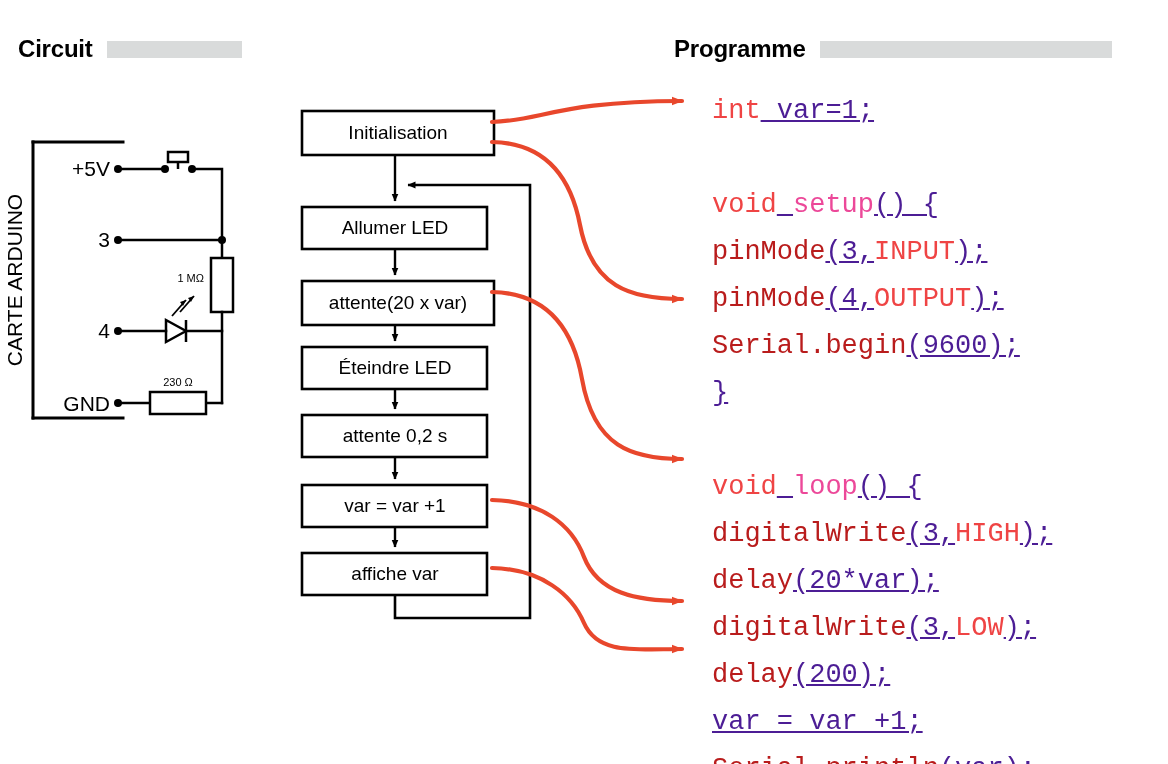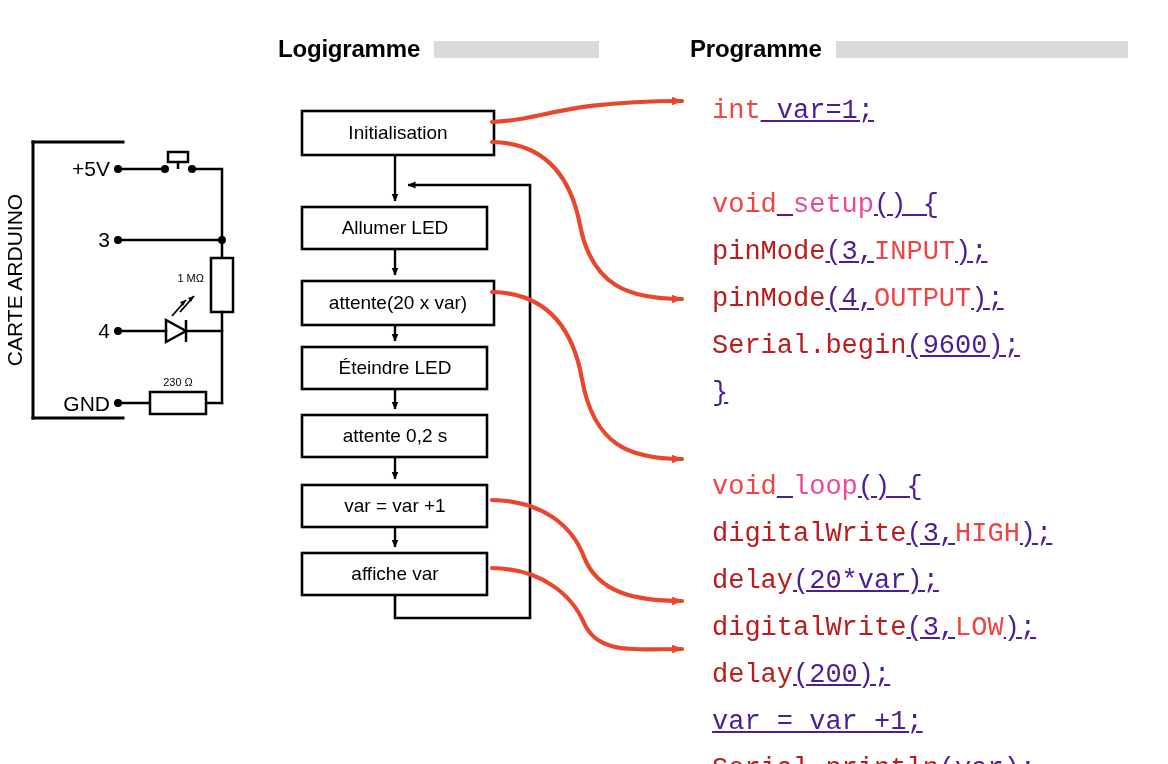--- a/index.html
+++ b/index.html
@@ -37,21 +37,21 @@
   .section-header .bar {
     height: 17px;
     background: #d9dbdb;
     margin-left: 14px;
   }
 
   #hdr-circuit   { left: 18px;  top: 36px; }
   #hdr-circuit   .bar { width: 135px; }
   #hdr-logi      { left: 278px; top: 36px; }
   #hdr-logi      .bar { width: 165px; }
-  #hdr-prog      { left: 690px; top: 36px; }
+  #hdr-prog      { left: 674px; top: 36px; }
   #hdr-prog      .bar { width: 292px; }
   #hdr-retiens   { left: 18px;  top: 712px; }
   #hdr-retiens   .bar { width: 1005px; }
 
   
   #circuit-svg { position: absolute; left: 0; top: 130px; }
 
   
   #flow-svg { position: absolute; left: 280px; top: 95px; }
   .flow-label {
@@ -79,25 +79,25 @@
   .k-type   { color: #ef4444; }   
   .k-fn     { color: #ec4899; }   
   .k-call   { color: #b91c1c; }   
   .k-plain  { color: #4c1d95; text-decoration: underline; }
 </style>
 </head>
 <body>
 
 <div id="page">
 
-
-  <div class="section-header" id="hdr-logi">
-    <span class="title">Logigramme</span>
+  <div class="section-header" id="hdr-circuit">
+    <span class="title">Circuit</span>
     <span class="bar"></span>
   </div>
+
 
   <div class="section-header" id="hdr-prog">
     <span class="title">Programme</span>
     <span class="bar"></span>
   </div>
 
 
   <svg id="circuit-svg" width="280" height="290" viewBox="0 0 280 290">
     <g stroke="#000" stroke-width="3" fill="none" stroke-linecap="square">
 

